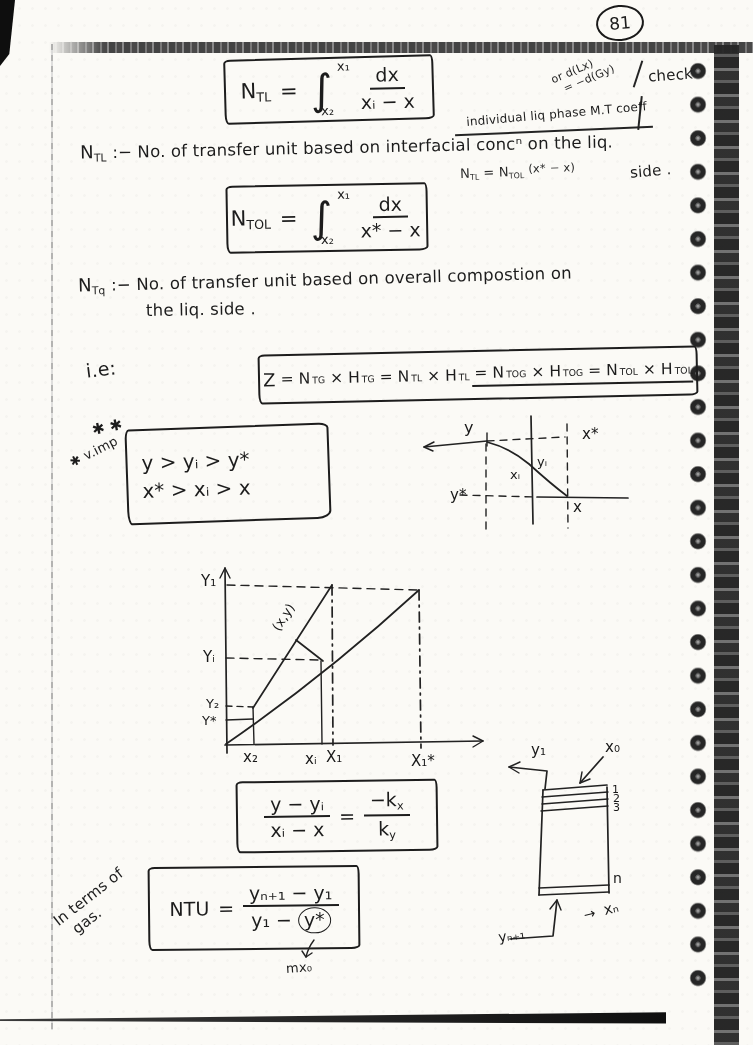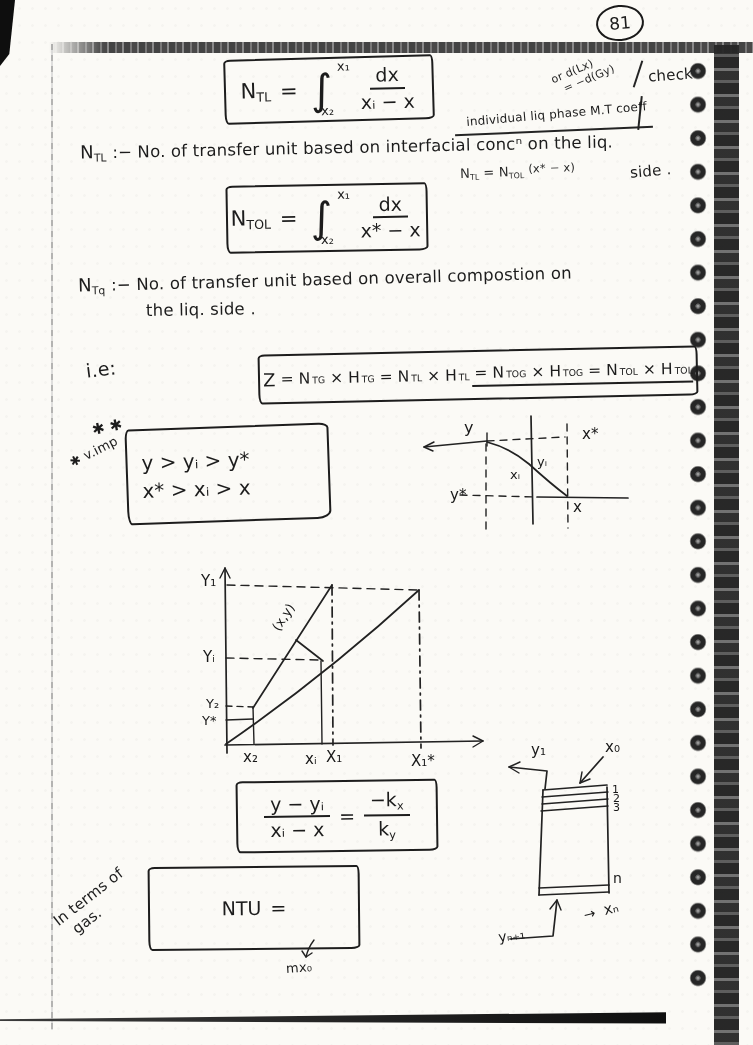--- a/index.html
+++ b/index.html
@@ -278,20 +278,31 @@
   </svg>
 
   <div class="abs hw" style="left:52px;top:886px;font-size:15px;transform:rotate(-38deg);line-height:1.2;">
     <div>In terms of</div>
     <div style="margin-left:10px;">gas.</div>
   </div>
 
   <div class="eqbox" style="left:148px;top:866px;width:208px;height:80px;font-size:19px;transform:rotate(-0.6deg);">
     <span>NTU</span>
     <span>=</span>
+    <span class="frac">
+      <span class="num">
+        <span>yₙ₊₁</span>
+        <span>−</span>
+        <span>y₁</span>
+      </span>
+      <span class="den">
+        <span>y₁ −</span>
+        <span class="circle"><span>y*</span></span>
+      </span>
+    </span>
   </div>
 
   <svg class="abs" style="left:296px;top:938px;" width="30" height="26" viewBox="0 0 30 26">
     <path class="ink thin" d="M18,2 Q12,10 10,19"></path>
     <path class="ink thin" d="M10,19 l-4,-6 M10,19 l6,-4"></path>
   </svg>
   <div class="abs hw" style="left:286px;top:960px;font-size:13px;transform:rotate(-4deg);">mx₀</div>
 
 </div>
 

